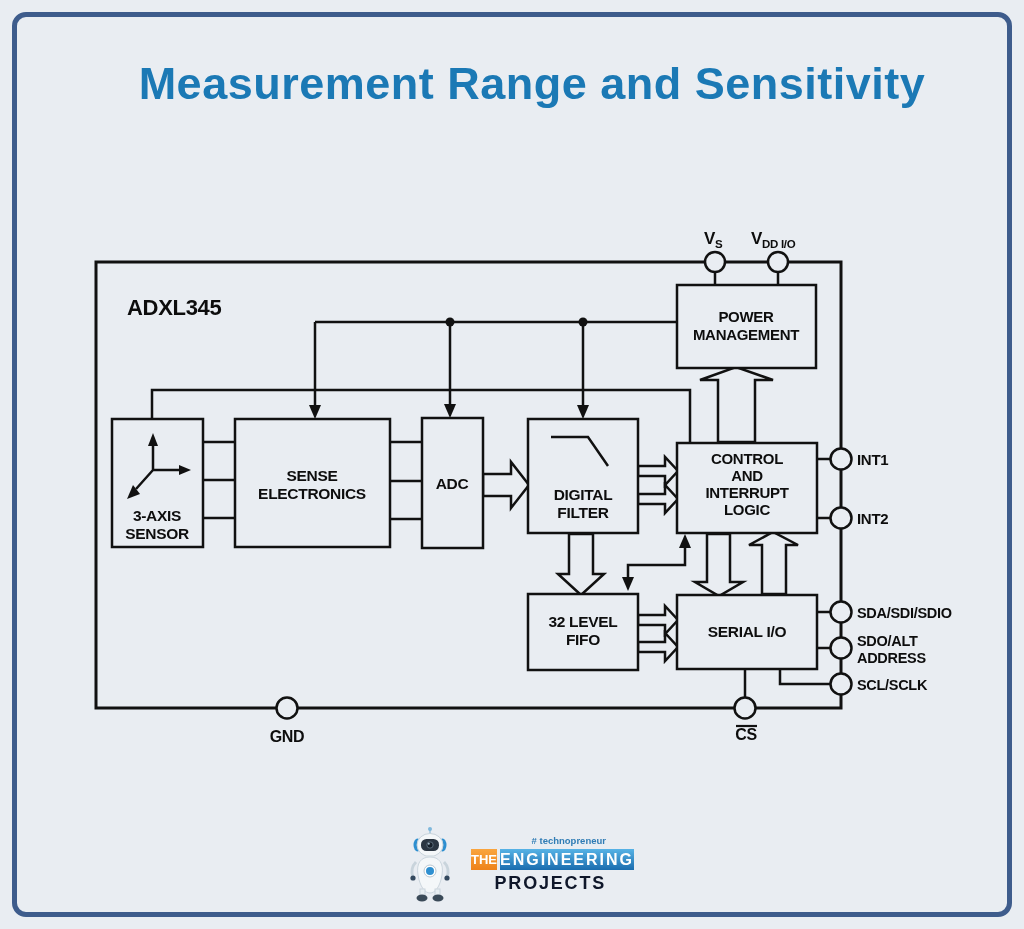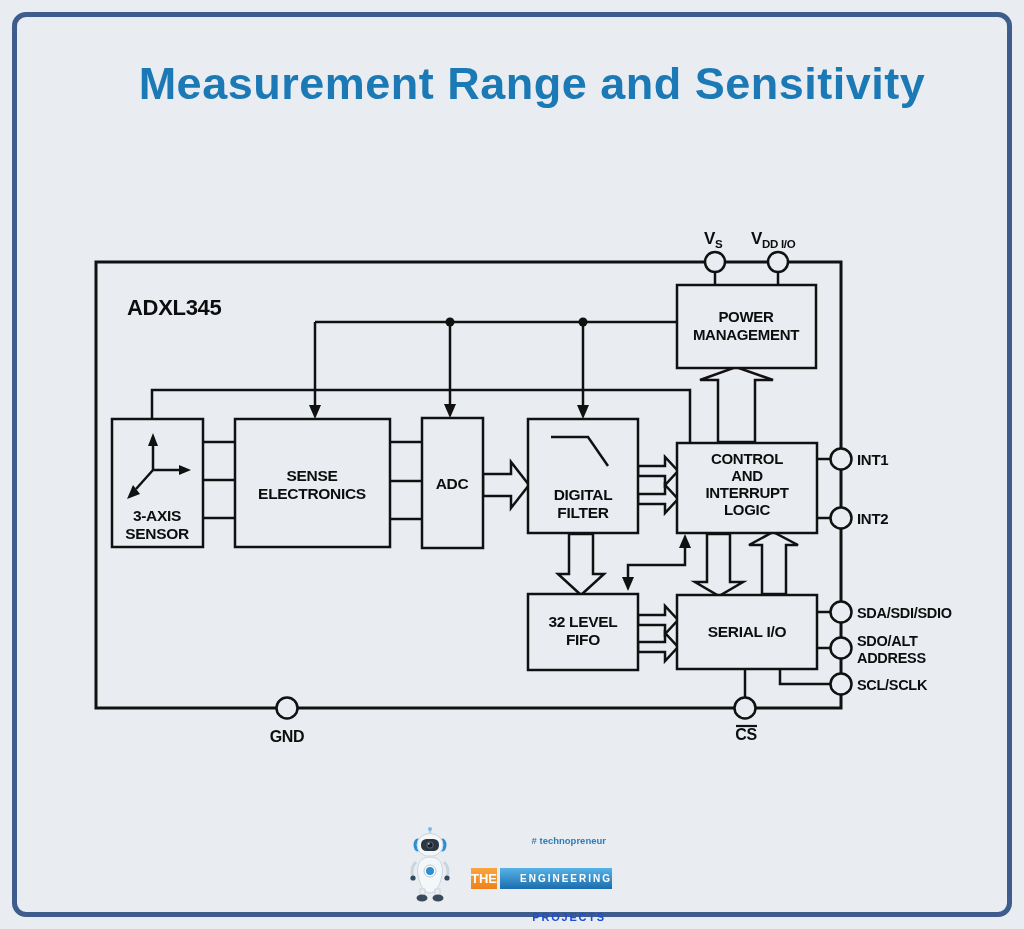--- a/index.html
+++ b/index.html
@@ -9,28 +9,28 @@
          border:5px solid #3e5c8c;border-radius:14px;}
   #title{position:absolute;left:0;top:58px;width:100%;text-align:center;
          font-size:45px;font-weight:800;letter-spacing:.5px;color:#1b79b5;padding-left:20px;}
   svg text{font-family:"Liberation Sans",sans-serif;font-weight:700;fill:#0d0d0d;letter-spacing:-.3px;}
   .blk{fill:#e9edf2;stroke:#111;stroke-width:2.5;}
   .wire{stroke:#111;stroke-width:2.5;fill:none;}
   .bus{fill:#e9edf2;stroke:#111;stroke-width:2.5;stroke-linejoin:miter;}
   .ah{fill:#111;stroke:none;}
   
   #logo{position:absolute;left:406px;top:826px;display:flex;gap:6px;align-items:flex-start;}
-  #wordmark{width:148px;display:flex;flex-direction:column;gap:19px;}
+  #wordmark{width:148px;display:flex;flex-direction:column;}
   #tagline{text-align:right;font-size:9.5px;font-weight:700;color:#2f7cb5;margin:9px 2px 3px 0;}
   #badges{display:flex;height:21px;margin-left:11px;}
   #the-badge{width:30px;background:linear-gradient(#f9a53f,#ee821a);color:#fff;font-size:13px;
              font-weight:700;display:flex;align-items:center;justify-content:center;}
   #eng-badge{flex:1;margin-left:3px;background:linear-gradient(#57b3e6,#1a6cae);color:#fff;
-             font-size:10px;font-weight:700;letter-spacing:2px;display:flex;align-items:center;justify-content:center;padding-left:20px;}
-  #projects{text-align:right;font-size:11px;font-weight:700;color:#1d4ed8;letter-spacing:1.8px;margin:3px 2px 0 0;}
+             font-size:16px;font-weight:700;letter-spacing:2px;display:flex;align-items:center;justify-content:center;}
+  #projects{text-align:right;font-size:18px;font-weight:700;color:#0f172a;letter-spacing:1.8px;margin:3px 2px 0 0;}
 </style>
 </head>
 <body>
 
 <div id="page">
   <div id="frame"></div>
   <div id="title">Measurement Range and Sensitivity</div>
 
   <svg width="1024" height="929" viewBox="0 0 1024 929" style="position:absolute;left:0;top:0;">
 

